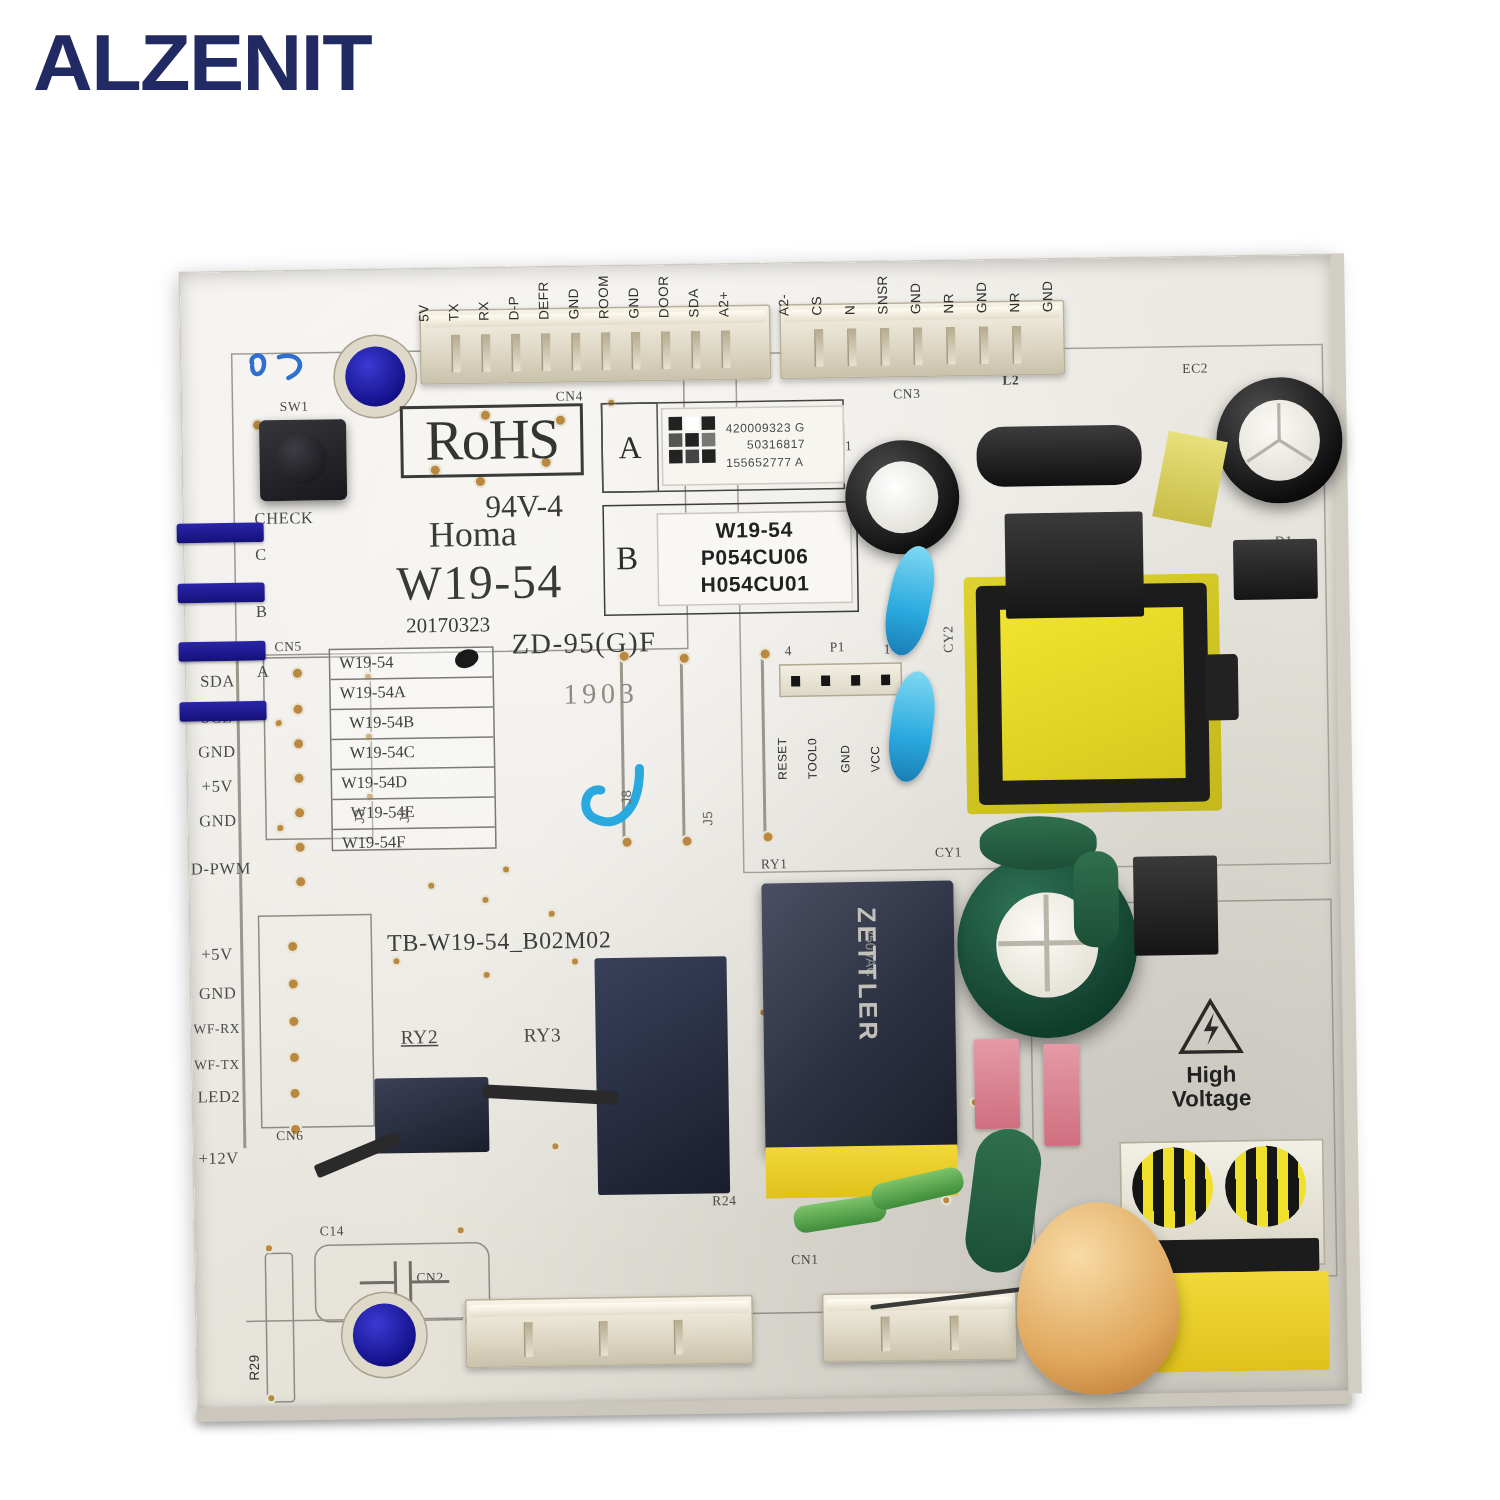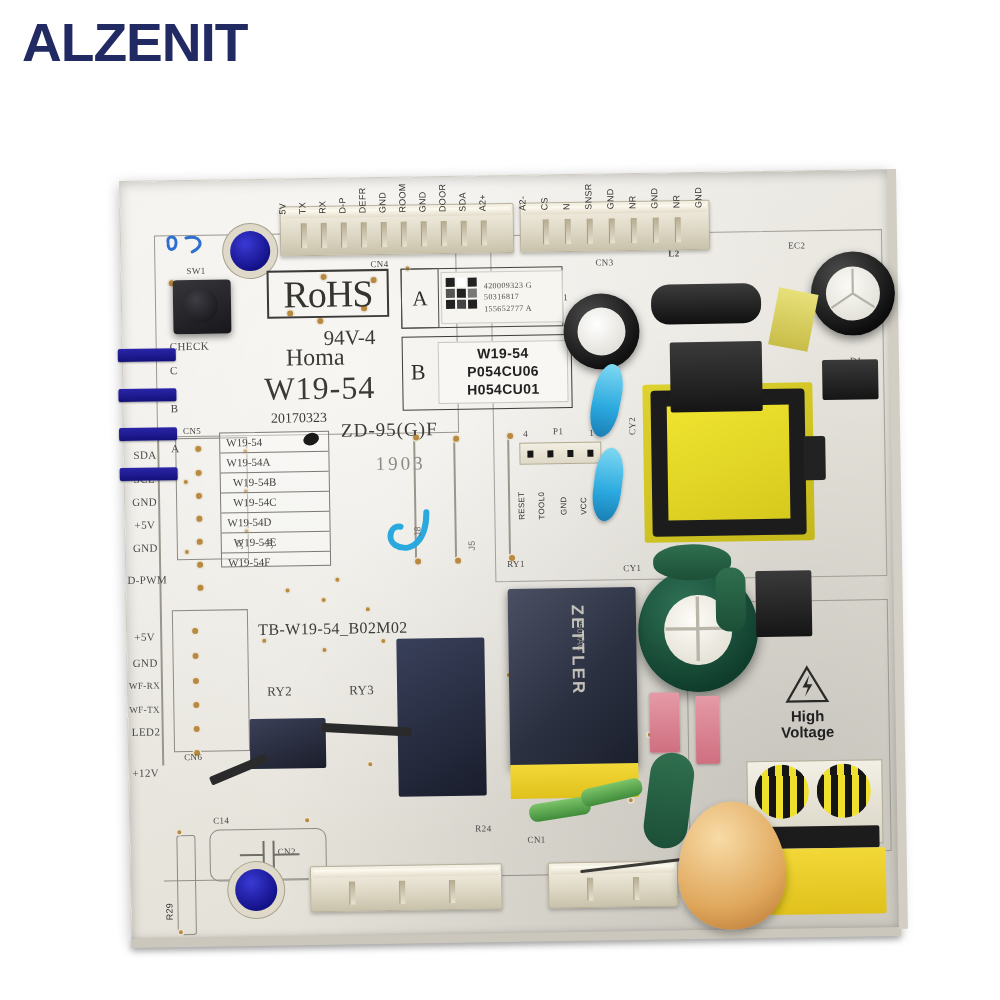--- a/index.html
+++ b/index.html
@@ -22,21 +22,21 @@
           background:radial-gradient(ellipse at 30% 25%, rgba(255,255,255,.55), rgba(0,0,0,0) 60%),
                      radial-gradient(ellipse at 85% 85%, rgba(0,0,0,.12), rgba(0,0,0,0) 55%);}
   .edge-b{position:absolute;left:0;right:0;bottom:-7px;height:9px;background:#cbc7bc;
           box-shadow:0 3px 6px rgba(0,0,0,.3);}
   .edge-r{position:absolute;top:0;bottom:0;right:-7px;width:9px;background:#d2cec4;}
 
   
   .silk{position:absolute;color:#4a4a48;font-family:"Liberation Serif",serif;
         font-size:11px;letter-spacing:.4px;white-space:nowrap;z-index:6;}
   .silk.sm{font-size:9px;}
-  .silk.mono{font-family:Liberation Serif, serif;}
+  .silk.mono{font-family:Liberation Sans, sans-serif;}
   .outline{position:absolute;border:1.2px solid #8d8b84;z-index:4;}
   .pad{position:absolute;width:6px;height:6px;border-radius:50%;
        background:#b8893f;box-shadow:0 0 0 1.5px #e9e4d6;z-index:5;}
   .pad.s{width:4px;height:4px;}
   .trace{position:absolute;background:#9a968c;z-index:3;}
 
   
   .finger{position:absolute;height:13px;width:58px;background:linear-gradient(180deg,#2a25a8,#14117a);
           border-radius:2px;z-index:7;box-shadow:0 1px 2px rgba(0,0,0,.35);}
 
@@ -214,21 +214,21 @@
             <span style="width:9px;height:9px;background:#777;display:block;"></span>
           </div>
         <div style="display:flex;gap:2px;">
             <span style="width:9px;height:9px;background:#222;display:block;"></span>
             <span style="width:9px;height:9px;background:#444;display:block;"></span>
             <span style="width:9px;height:9px;background:#222;display:block;"></span>
           </div>
       </div>
       <div style="display:flex;flex-direction:column;justify-content:center;line-height:1.45;">
         <span class="silk sm mono" style="position:static;font-size:8px;">420009323 G</span>
-        <span class="silk sm mono" style="position:static;font-size:8px;">50316817</span>
+        <span class="silk sm mono" style="position:static;font-size:8px;text-align:right;">50316817</span>
         <span class="silk sm mono" style="position:static;font-size:8px;">155652777 A</span>
       </div>
     </div>
 
     <div class="outline" style="left:280px;top:160px;width:168px;height:72px;border-color:#3c3c38;border-width:1.6px;"></div>
     <div class="labelbox" style="left:282px;top:176px;width:28px;height:40px;font-family:'Liberation Serif',serif;font-size:22px;color:#2d2d2a;background:transparent;border:none;">B</div>
     <div style="position:absolute;left:316px;top:166px;width:128px;height:60px;background:#f8f7f3;border:1px solid #c9c7bf;z-index:10;
                 display:flex;flex-direction:column;align-items:center;justify-content:center;line-height:1.28;">
       <span class="silk" style="position:static;font-family:'Liberation Sans',sans-serif;font-size:14px;font-weight:700;color:#222;">W19-54</span>
       <span class="silk" style="position:static;font-family:'Liberation Sans',sans-serif;font-size:14px;font-weight:700;color:#222;">P054CU06</span>
@@ -368,29 +368,29 @@
     <div class="cyan" style="left:470px;top:274px;width:28px;height:74px;transform:rotate(8deg);"></div>
     <div class="silk sm" style="left:500px;top:248px;transform:rotate(-90deg);">CY2</div>
     <div class="silk sm" style="left:498px;top:390px;">CY1</div>
 
     <div class="xfmr" style="left:520px;top:212px;width:170px;height:158px;">
       <div style="position:absolute;inset:0;background:linear-gradient(150deg,#ddd22e,#c4b81b);border-radius:3px;"></div>
       <div style="position:absolute;left:8px;top:6px;right:8px;bottom:6px;border:16px solid #1c1c1c;border-radius:4px;box-sizing:border-box;background:linear-gradient(160deg,#f0e430,#d6c91d);"></div>
       <div style="position:absolute;right:-12px;top:54px;width:22px;height:44px;background:#222;border-radius:3px;"></div>
     </div>
 
-    <div class="silk sm" style="left:382px;top:384px;">RY1</div>
+    <div class="silk sm" style="left:382px;top:396px;">RY1</div>
     <div class="relay" style="left:382px;top:414px;width:128px;height:180px;">
       <div style="position:absolute;left:-6px;top:52px;width:150px;text-align:center;transform:rotate(90deg);transform-origin:center;color:#e3e0d2;font-family:'Liberation Sans',sans-serif;font-size:17px;font-weight:700;letter-spacing:2px;opacity:.82;">ZETTLER</div>
       <div style="position:absolute;left:12px;top:42px;width:120px;text-align:center;transform:rotate(90deg);transform-origin:center;color:#cfcbbc;font-family:'Liberation Sans',sans-serif;font-size:9px;opacity:.6;">250VAC</div>
     </div>
     <div class="yellowblk" style="left:382px;top:590px;width:128px;height:34px;"></div>
     <div class="blackblk" style="left:270px;top:462px;width:88px;height:158px;background:linear-gradient(150deg,#39405a,#191d2c);"></div>
     <div class="silk sm" style="left:310px;top:452px;margin-top:25px;">RY4</div>
-    <div class="silk" style="left:140px;top:505px;font-size:13px;">RY2</div>
+    <div class="silk" style="left:140px;top:505px;font-size:13px;text-decoration:underline;">RY2</div>
     <div class="silk" style="left:222px;top:505px;font-size:13px;">RY3</div>
     <div class="blackblk" style="left:122px;top:540px;width:76px;height:50px;background:linear-gradient(160deg,#3b4058,#1a1e2b);"></div>
     <div class="wire" style="left:80px;top:586px;width:60px;height:9px;transform:rotate(-22deg);"></div>
     <div class="wire" style="left:194px;top:548px;width:90px;height:9px;transform:rotate(4deg);"></div>
 
     <div class="ecap" style="left:512px;top:396px;width:120px;height:124px;background:radial-gradient(circle at 38% 30%,#2f7256,#0f3c2b 76%);box-shadow:0 5px 12px rgba(0,0,0,.45);">
       <div class="top" style="inset:22%;background:radial-gradient(circle at 42% 36%,#fdfcf7,#ddd9cd);"></div>
       <svg style="position:absolute;inset:22%;" viewBox="0 0 100 100">
         <path d="M50 2 L50 98 M2 50 L98 50" stroke="#b9b5a8" stroke-width="5"></path>
       </svg>
@@ -419,21 +419,21 @@
       <div style="position:absolute;left:4px;bottom:-4px;width:128px;height:22px;background:#1c1c1c;border-radius:2px;"></div>
     </div>
     <div class="yellowblk" style="left:640px;top:678px;width:116px;height:66px;border-radius:2px;"></div>
     <div class="varistor" style="left:548px;top:630px;width:108px;height:128px;background:radial-gradient(circle at 38% 28%,#f8dba6,#dfa75c 62%,#b97432 100%);box-shadow:0 4px 9px rgba(0,0,0,.3);"></div>
     <div class="silk sm" style="left:528px;top:716px;">VDR</div>
     <div class="greenblob" style="left:518px;top:580px;width:44px;height:96px;border-radius:22px;transform:rotate(8deg);"></div>
     <div class="wire" style="left:450px;top:690px;width:120px;height:3px;transform:rotate(-6deg);background:#3a3a36;"></div>
 
     <div style="position:absolute;left:400px;top:626px;width:62px;height:18px;border-radius:8px;background:linear-gradient(180deg,#7dc46a,#3f8c3a);z-index:12;transform:rotate(-8deg);"></div>
     <div style="position:absolute;left:452px;top:610px;width:62px;height:18px;border-radius:8px;background:linear-gradient(180deg,#7dc46a,#3f8c3a);z-index:12;transform:rotate(-12deg);"></div>
-    <div class="silk sm" style="left:346px;top:648px;">R24</div>
+    <div class="silk sm" style="left:346px;top:620px;">R24</div>
 
     <div class="conn" style="left:180px;top:688px;width:190px;height:44px;">
       <div class="lip"></div>
       <div class="slot" style="left:38px;"></div>
       <div class="slot" style="left:88px;"></div>
       <div class="slot" style="left:138px;"></div>
     </div>
     <div class="conn" style="left:418px;top:688px;width:128px;height:44px;">
       <div class="lip"></div>
       <div class="slot" style="left:38px;"></div>

